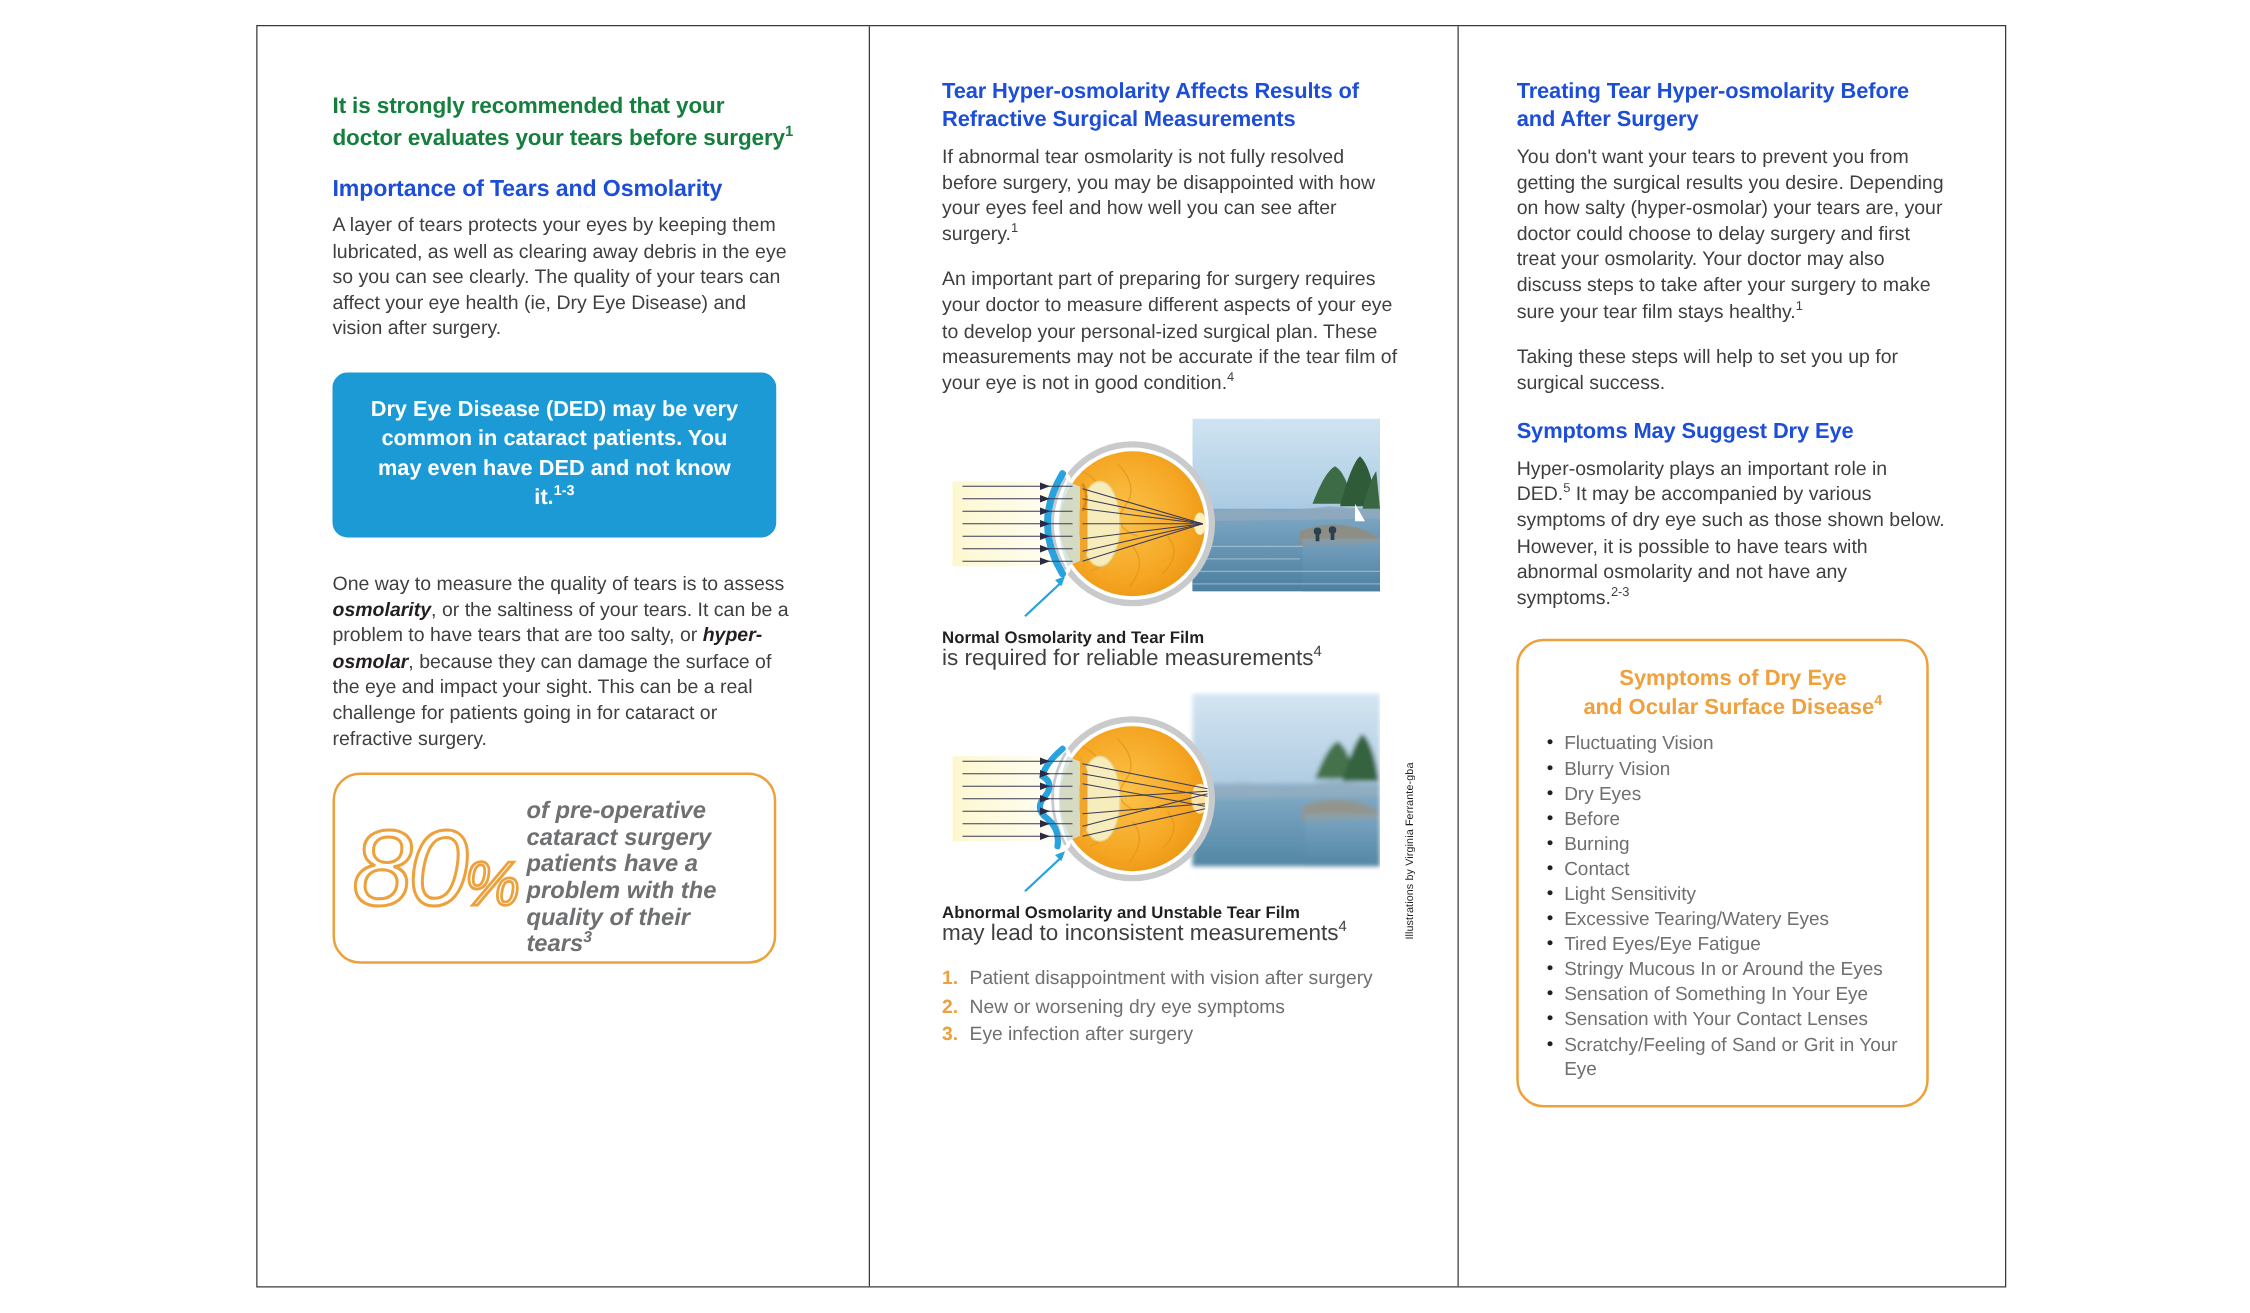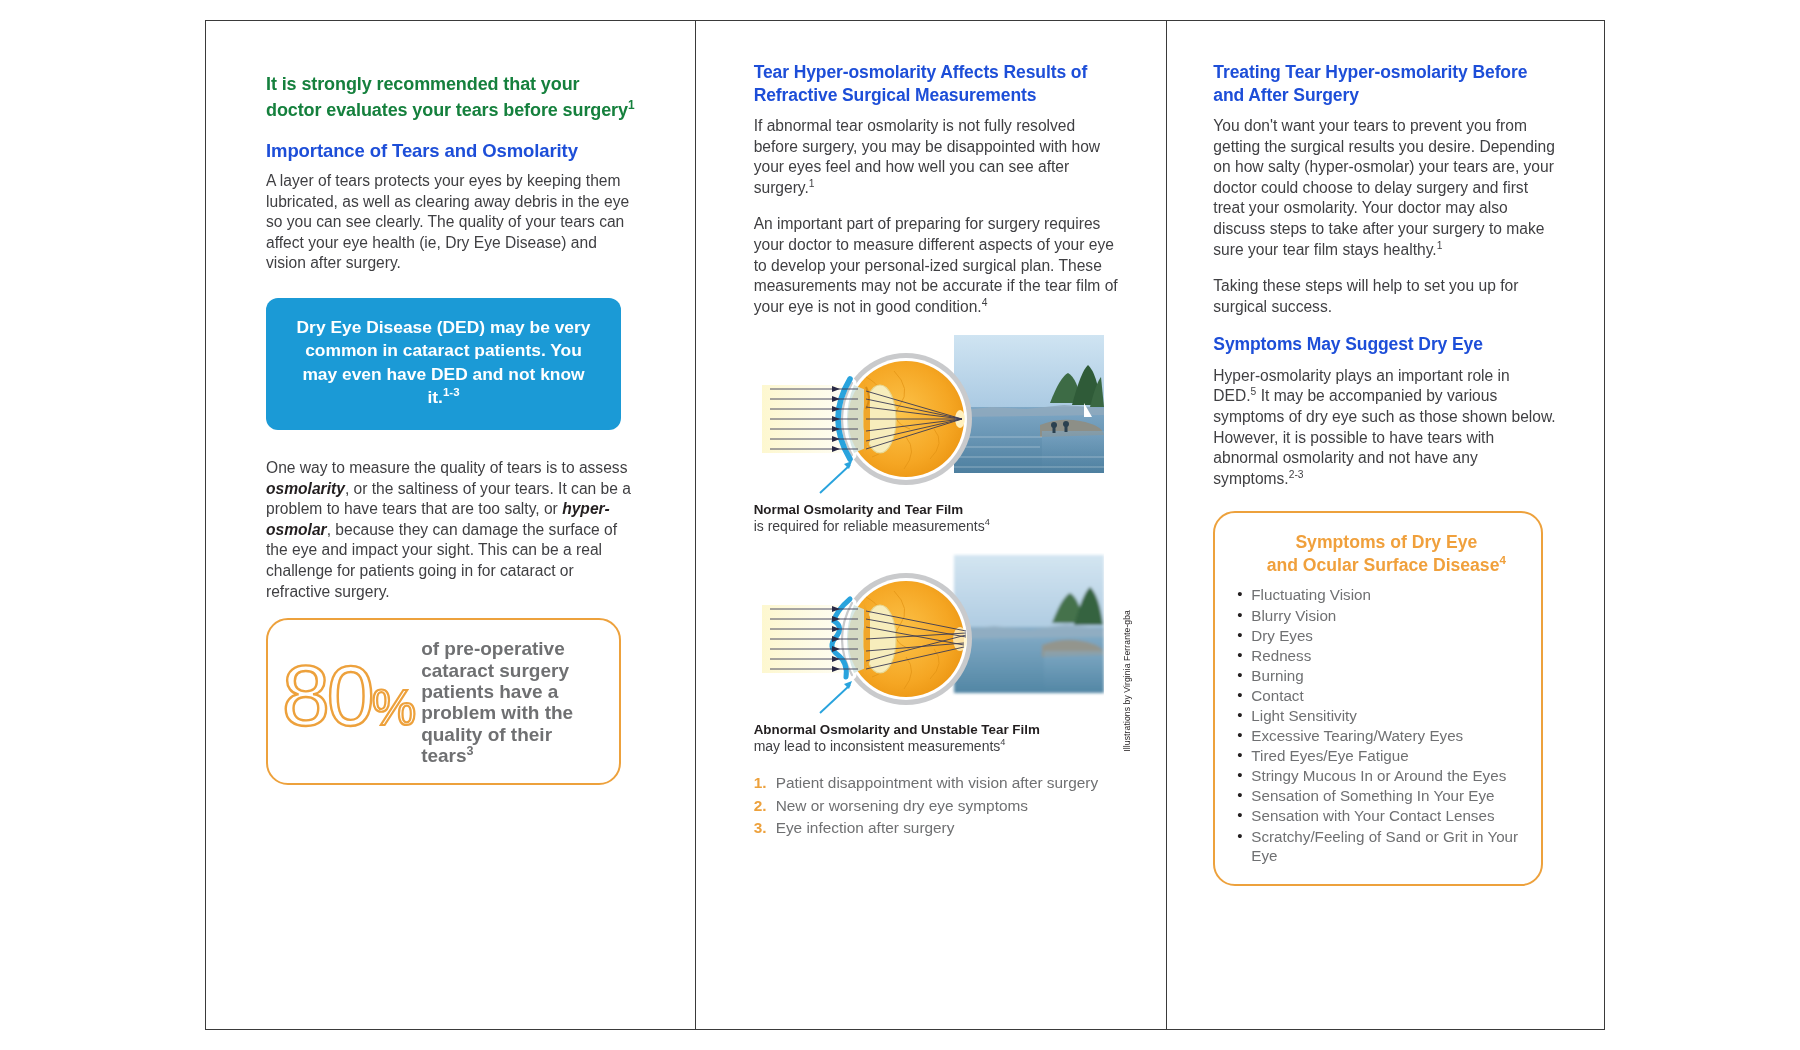--- a/index.html
+++ b/index.html
@@ -87,24 +87,25 @@
     box-sizing: border-box;
     width: 355px;
   }
 
   
   .stat-box {
     border: 2.5px solid #eda13c;
     border-radius: 22px;
     width: 355px;
     box-sizing: border-box;
-    padding: 16px 18px 16px 14px;
+    padding: 16px 18px 2px 14px;
     display: flex;
     align-items: center;
     gap: 4px;
+    font-style: italic;
   }
   .stat-number {
     font-size: 86px;
     line-height: 78px;
     font-weight: normal;
     color: transparent;
     -webkit-text-stroke: 2.4px #eda13c;
     letter-spacing: -3px;
     font-family: "Liberation Sans", sans-serif;
     flex: 0 0 auto;
@@ -126,21 +127,21 @@
   
   .figure-wrap { position: relative; margin-top: 10px; }
   .figure-caption-bold {
     font-size: 13.4px;
     font-weight: bold;
     color: #231f20;
     line-height: 17px;
     margin: 0;
   }
   .figure-caption-sub {
-    font-size: 14px;
+    font-size: 18px;
     color: #3f3f42;
     line-height: 17px;
     margin: 0 0 18px 0;
   }
   .credit {
     position: absolute;
     right: -12px;
     bottom: 4px;
     writing-mode: vertical-rl;
     transform: rotate(180deg);
@@ -455,21 +456,21 @@
         <h2 class="head-blue mid">Symptoms May Suggest Dry Eye</h2>
 
         <p class="body"><span>Hyper-osmolarity plays an important role in DED.</span><sup>5</sup><span> It may be accompanied by various symptoms of dry eye such as those shown below. However, it is possible to have tears with abnormal osmolarity and not have any symptoms.</span><sup>2-3</sup></p>
 
         <div class="symptom-box">
           <p class="symptom-title"><span>Symptoms of Dry Eye</span><br><span>and Ocular Surface Disease</span><sup>4</sup></p>
           <ul class="sym-list">
             <li><span class="bullet">•</span><span>Fluctuating Vision</span></li>
             <li><span class="bullet">•</span><span>Blurry Vision</span></li>
             <li><span class="bullet">•</span><span>Dry Eyes</span></li>
-            <li><span class="bullet">•</span><span>Redness</span></li>
+            <li><span class="bullet">•</span><span>Before</span></li>
             <li><span class="bullet">•</span><span>Burning</span></li>
             <li><span class="bullet">•</span><span>Contact</span></li>
             <li><span class="bullet">•</span><span>Light Sensitivity</span></li>
             <li><span class="bullet">•</span><span>Excessive Tearing/Watery Eyes</span></li>
             <li><span class="bullet">•</span><span>Tired Eyes/Eye Fatigue</span></li>
             <li><span class="bullet">•</span><span>Stringy Mucous In or Around the Eyes</span></li>
             <li><span class="bullet">•</span><span>Sensation of Something In Your Eye</span></li>
             <li><span class="bullet">•</span><span>Sensation with Your Contact Lenses</span></li>
             <li><span class="bullet">•</span><span>Scratchy/Feeling of Sand or Grit in Your Eye</span></li>
           </ul>

